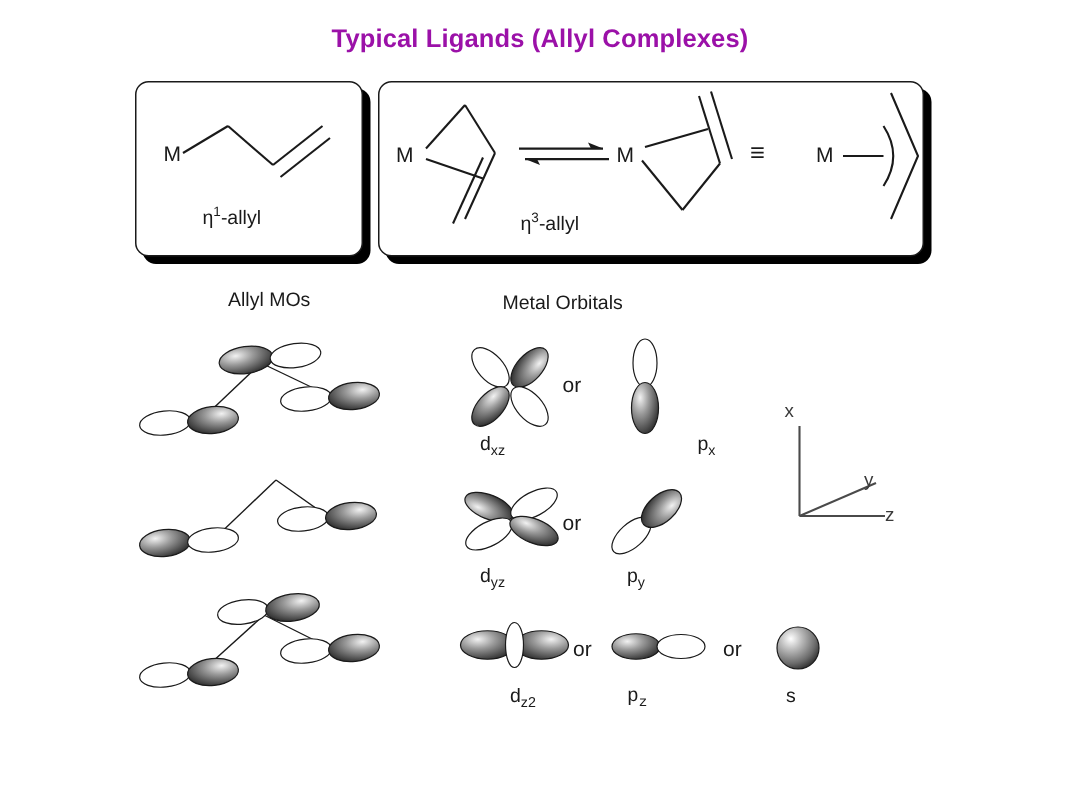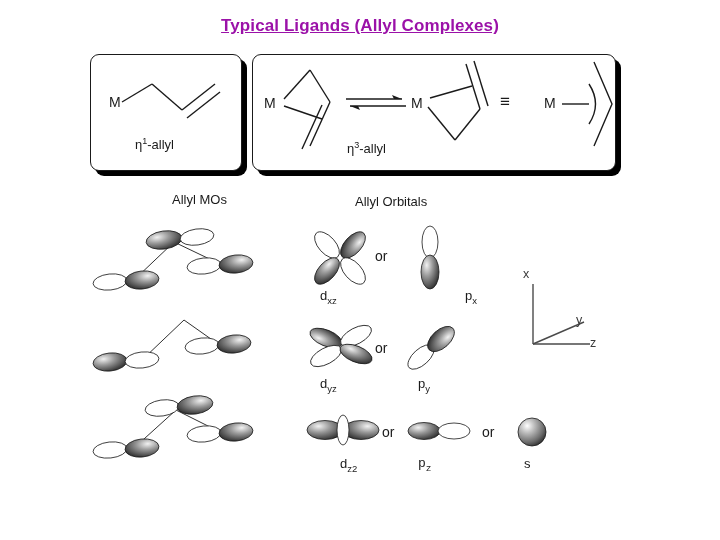--- a/index.html
+++ b/index.html
@@ -24,21 +24,20 @@
   
   .title {
     position: absolute;
     left: 0;
     top: 16px;
     width: 720px;
     text-align: center;
     font-size: 17px;
     font-weight: bold;
     color: #9b11a8;
-    text-decoration: underline;
     letter-spacing: 0.1px;
   }
 
   
   .chembox {
     position: absolute;
     background: #ffffff;
     border: 1.2px solid #1a1a1a;
     border-radius: 9px;
     box-shadow: 5px 5px 0 0 #000000;
@@ -59,21 +58,20 @@
     position: absolute;
     font-size: 14px;
     color: #1a1a1a;
     white-space: nowrap;
   }
   .heading {
     position: absolute;
     font-size: 13px;
     color: #1a1a1a;
     white-space: nowrap;
-    margin-left: 20px;
   }
   .orblabel {
     position: absolute;
     font-size: 13px;
     color: #1a1a1a;
     white-space: nowrap;
   }
   .orblabel sub { font-size: 9.5px; }
   .orword {
     position: absolute;
@@ -168,21 +166,21 @@
     <path class="bond" d="M 57 30 Q 70 50 57 70" stroke-width="1.4"></path>
 
     <path class="bond" d="M 62 8 L 80 50 L 62 92" stroke-width="1.4"></path>
   </svg>
 
   <div class="boxlabel" style="left:347px; top:140px;">
     <span>η</span><sup>3</sup><span>-allyl</span>
   </div>
 
   <div class="heading" style="left:152px; top:192px;">Allyl MOs</div>
-  <div class="heading" style="left:335px; top:194px;">Allyl Orbitals</div>
+  <div class="heading" style="left:335px; top:194px;">Metal Orbitals</div>
 
   <svg style="left:0; top:0;" width="0" height="0">
     <defs>
       <radialGradient id="lobeFill" cx="0.32" cy="0.3" r="0.85">
         <stop offset="0%" stop-color="#f2f2f2"></stop>
         <stop offset="38%" stop-color="#9a9a9a"></stop>
         <stop offset="100%" stop-color="#1b1b1b"></stop>
       </radialGradient>
       <radialGradient id="lobeFillR" cx="0.68" cy="0.3" r="0.85">
         <stop offset="0%" stop-color="#f2f2f2"></stop>

